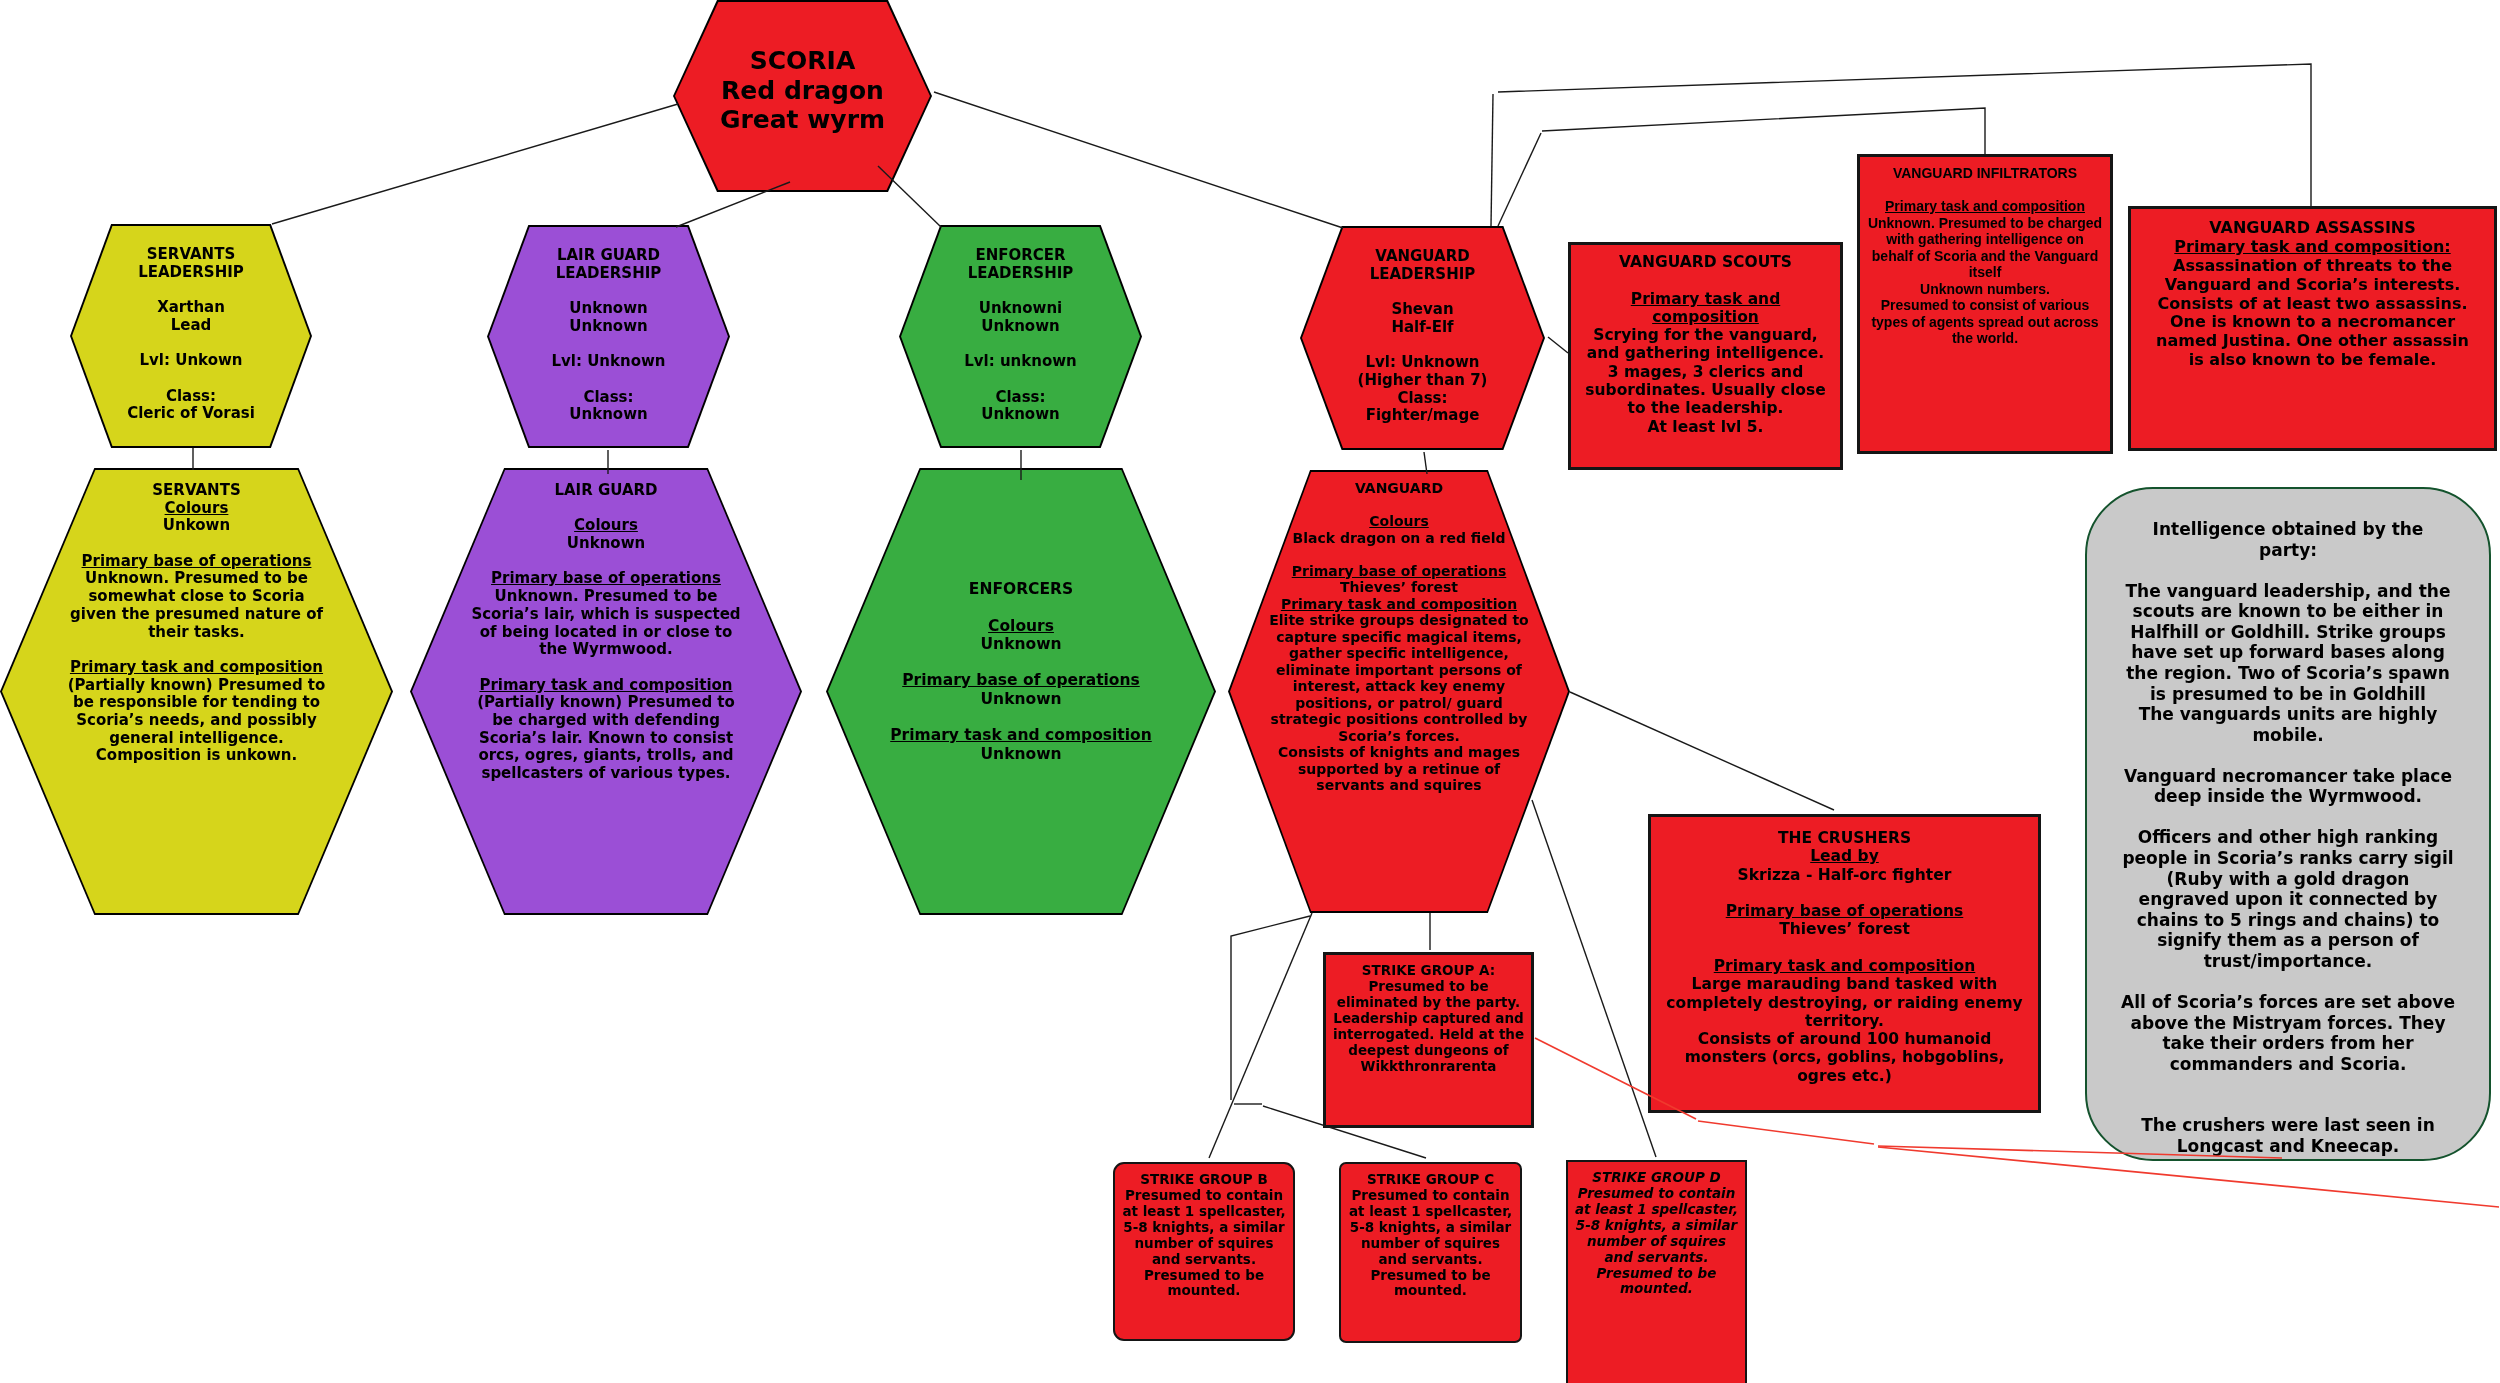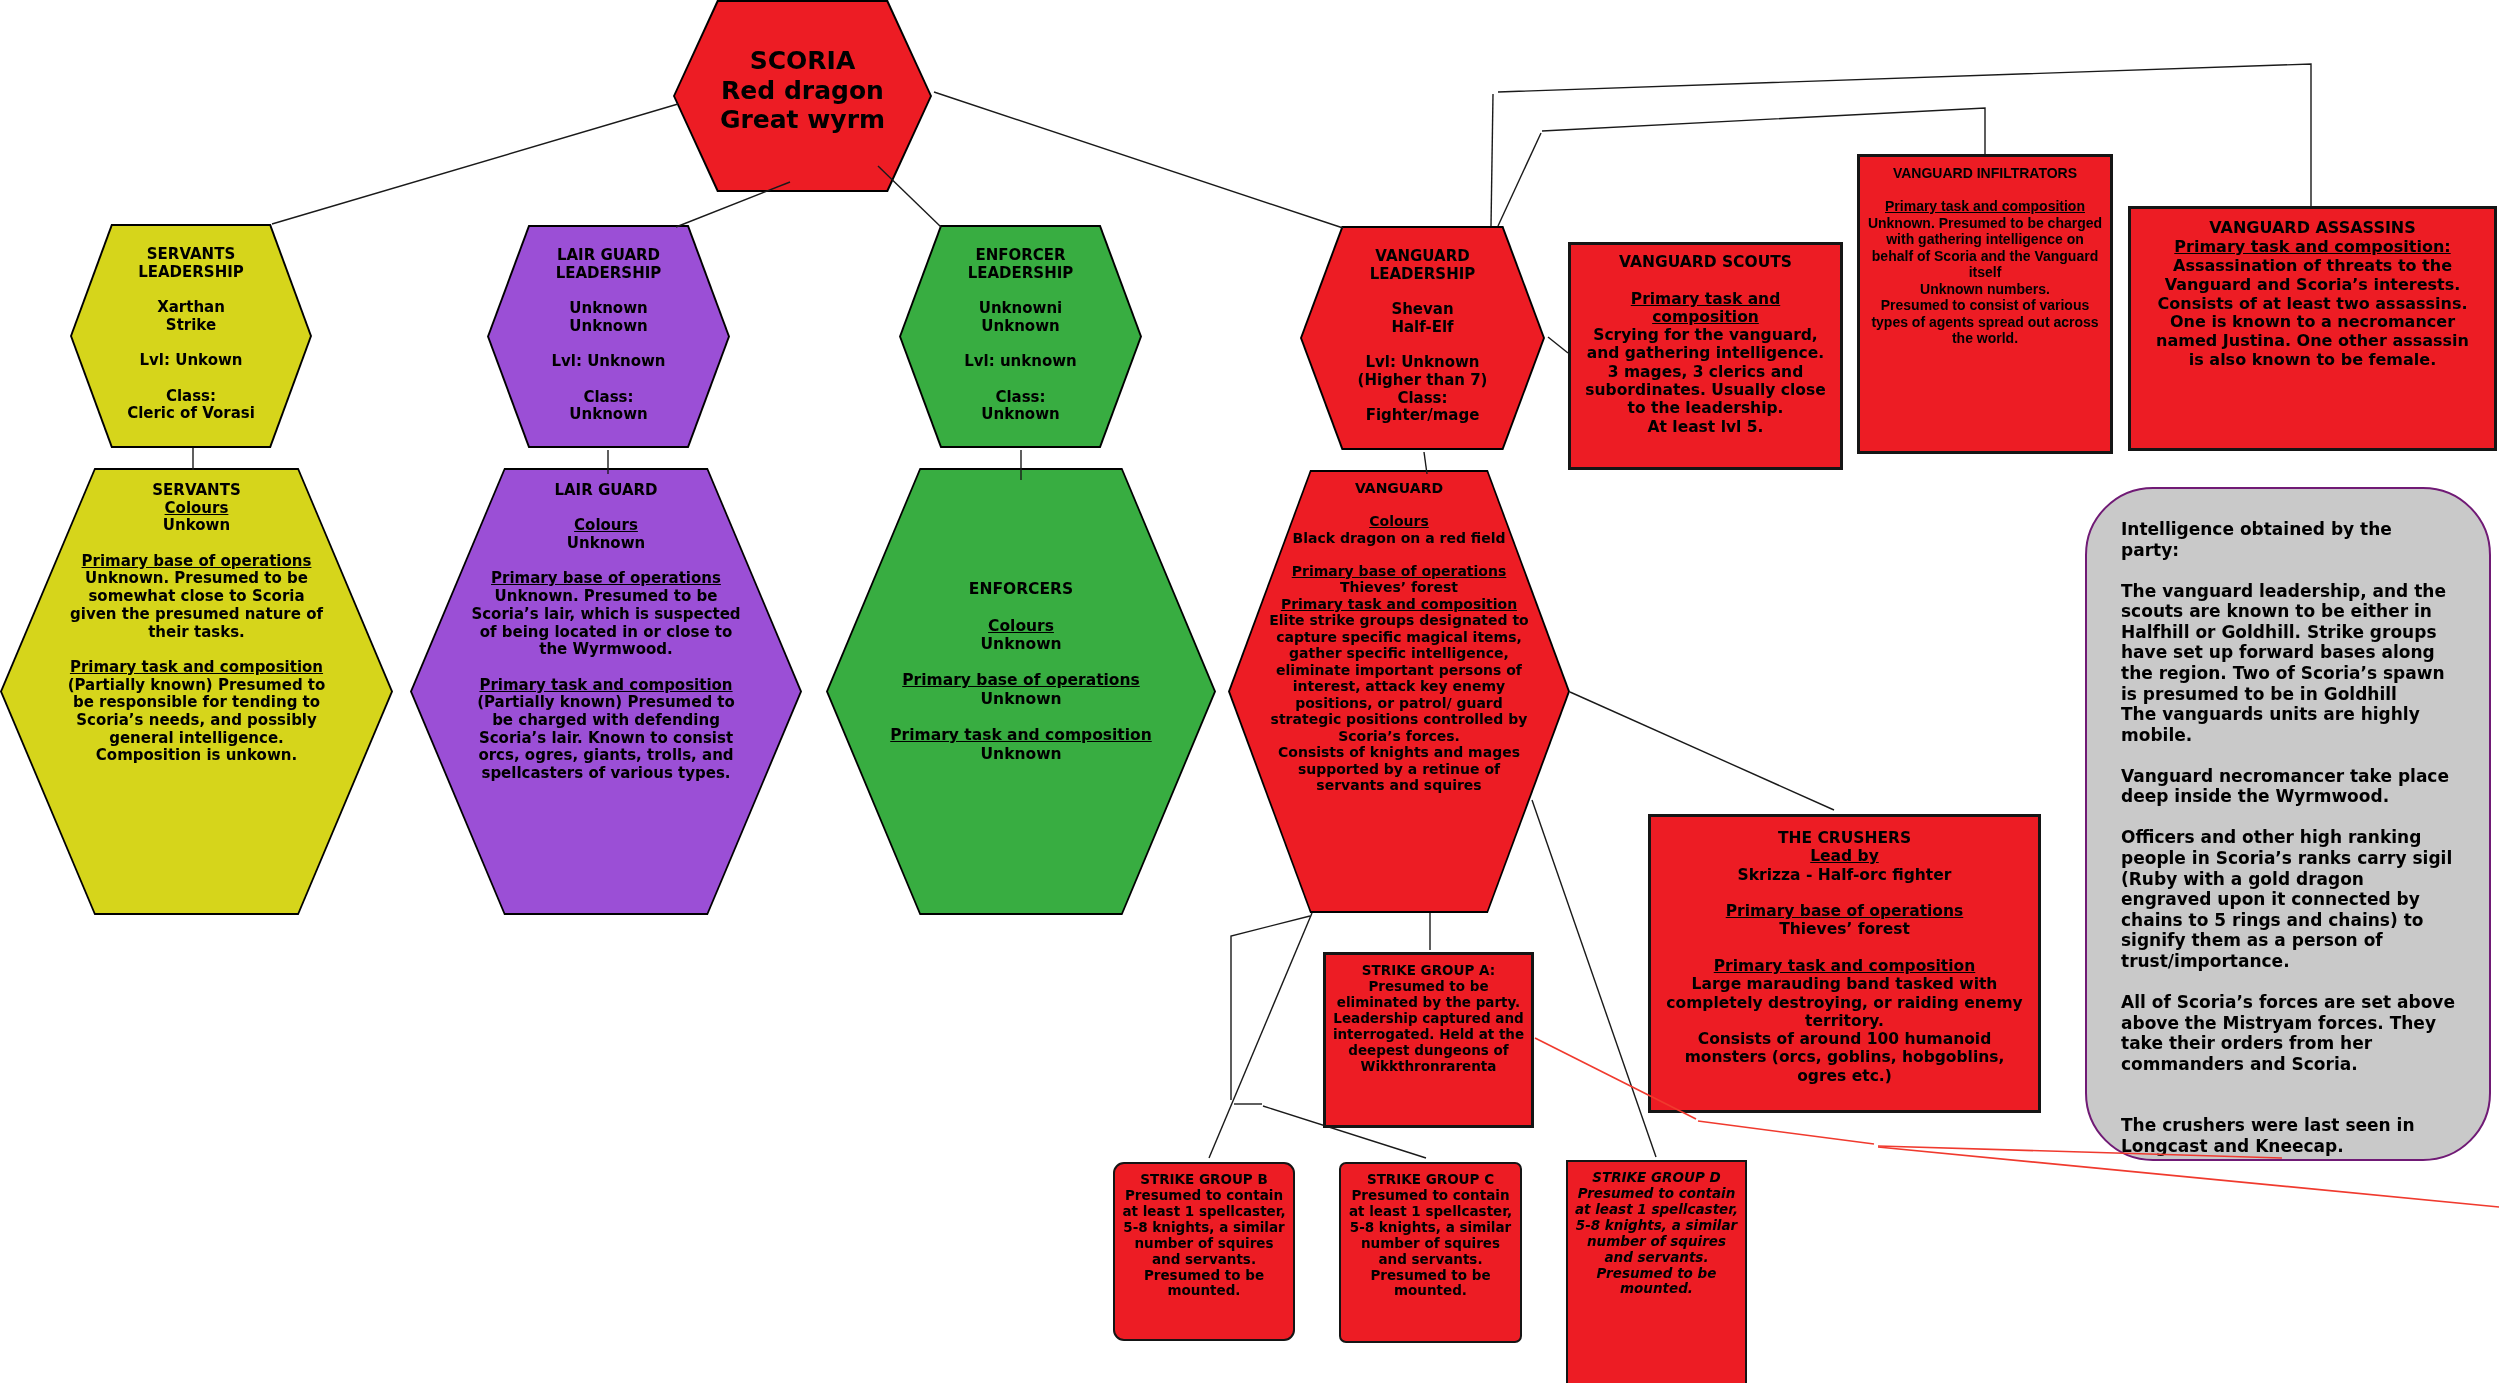--- a/index.html
+++ b/index.html
@@ -13,22 +13,22 @@
   .hex-lead .hex-outer,.hex-lead .hex-inner{clip-path:polygon(17% 0,83% 0,100% 50%,83% 100%,17% 100%,0 50%);}
   .hex-big .hex-outer,.hex-big .hex-inner{clip-path:polygon(24% 0,76% 0,100% 50%,76% 100%,24% 100%,0 50%);}
   .hex-content{inset:0;display:flex;flex-direction:column;align-items:center;text-align:center;}
   
   .rbox{background:var(--red);border:3px solid #151515;box-sizing:border-box;
         display:flex;flex-direction:column;text-align:center;}
   .rbox.thin{border-width:2px;}
   .tline{line-height:1.18;min-height:1.05em;}
   .u{text-decoration:underline;}
   .arial{font-family:"Liberation Sans",sans-serif;}
-  .intel-box{background:var(--gray);border:2px solid #701a75;border-radius:68px;box-sizing:border-box;
-             text-align:left;}
+  .intel-box{background:var(--gray);border:2px solid #14532d;border-radius:68px;box-sizing:border-box;
+             text-align:center;}
   .intel-box .tline{line-height:1.21;}
   svg.wires{position:absolute;left:0;top:0;pointer-events:none;}
   svg.wires path{fill:none;}
   .blk{stroke:#1a1a1a;stroke-width:1.4;}
   .red{stroke:var(--redline);stroke-width:1.6;}
 </style>
 </head>
 <body>
 
 <div id="canvas">
@@ -44,21 +44,21 @@
   </div>
 
   <div class="node hex-lead" style="left:70px;top:224px;width:242px;height:224px;">
     <div class="hex-outer"></div>
     <div class="hex-inner" style="background:var(--yellow);"></div>
     <div class="hex-content" style="padding-top:22px;font-size:15px;">
         <div class="tline">SERVANTS</div>
         <div class="tline">LEADERSHIP</div>
         <div class="tline">&nbsp;</div>
         <div class="tline">Xarthan</div>
-        <div class="tline">Strike</div>
+        <div class="tline">Lead</div>
         <div class="tline">&nbsp;</div>
         <div class="tline">Lvl: Unkown</div>
         <div class="tline">&nbsp;</div>
         <div class="tline">Class:</div>
         <div class="tline">Cleric of Vorasi</div>
       </div>
   </div>
 
   <div class="node hex-lead" style="left:487px;top:225px;width:243px;height:223px;">
     <div class="hex-outer"></div>

